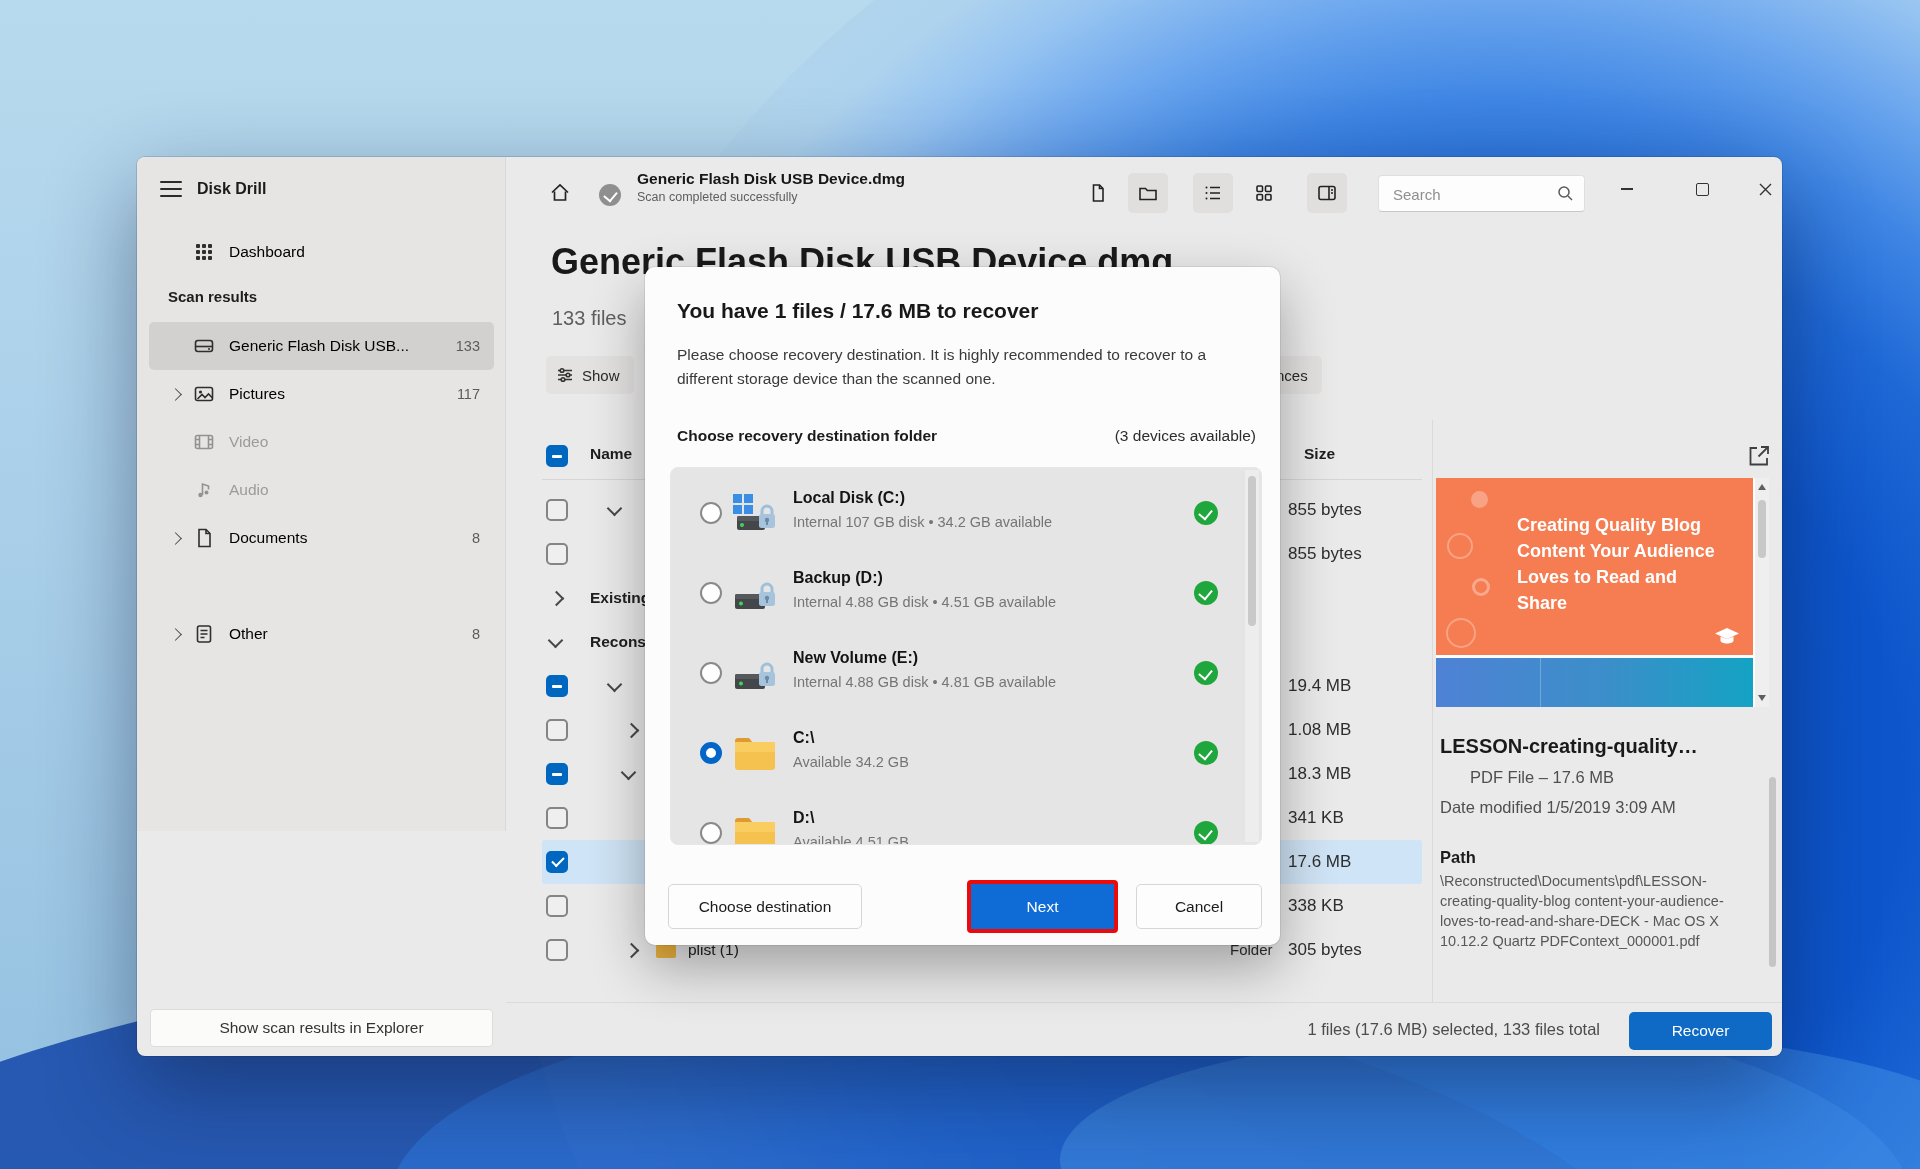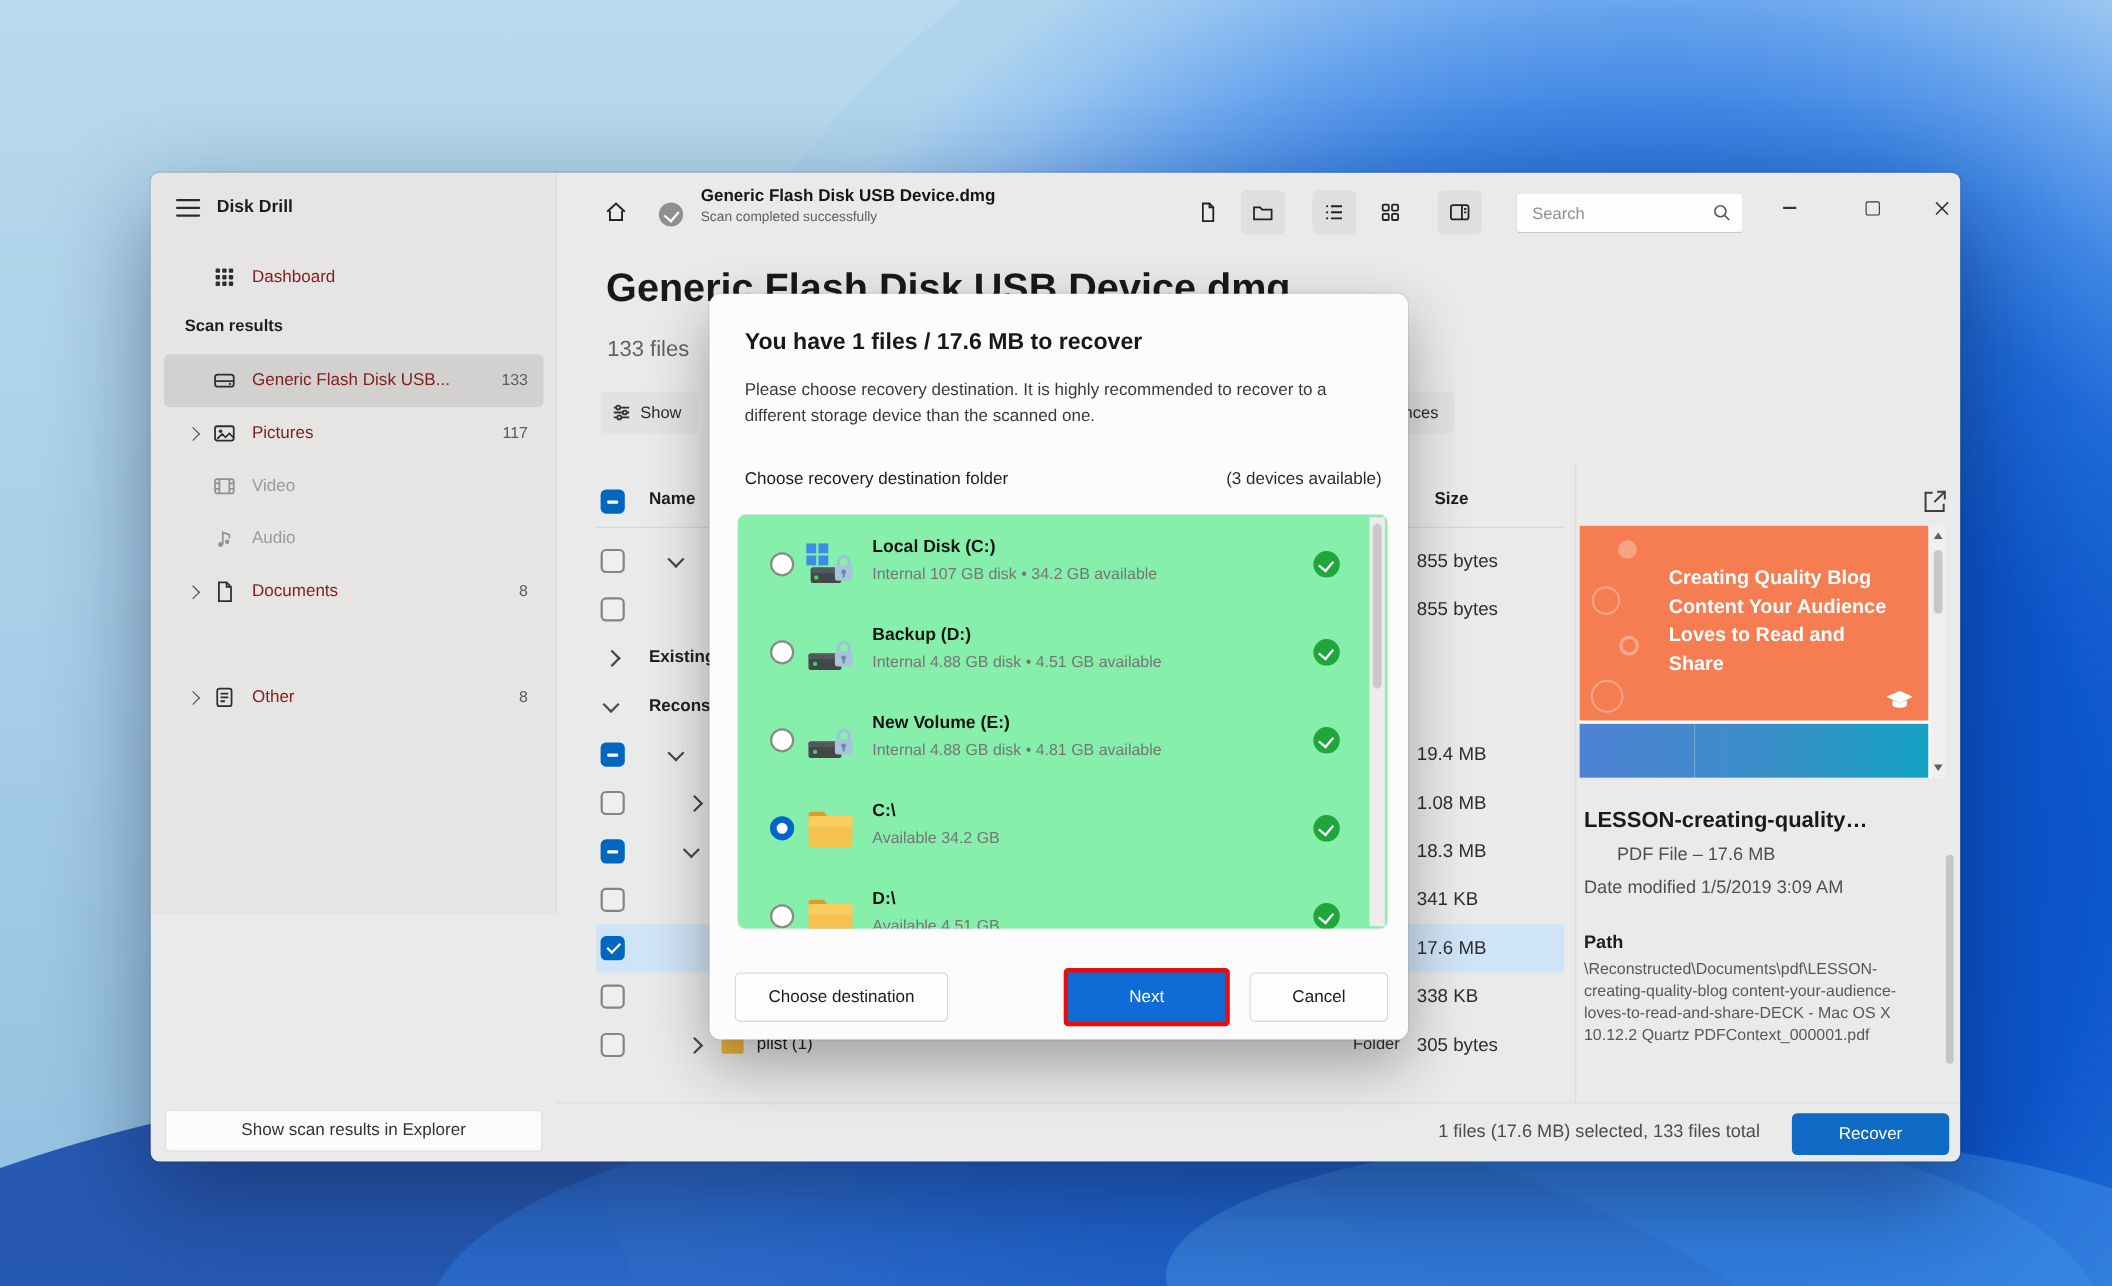--- a/index.html
+++ b/index.html
@@ -17,21 +17,21 @@
     border-right:1px solid rgba(0,0,0,.05);box-sizing:border-box;}
   .hamb{position:absolute;left:23px;top:24px;width:22px;height:18px;cursor:pointer;}
   .hamb i{position:absolute;left:0;width:22px;height:2px;background:#2b2b2b;border-radius:1px;}
   .hamb i:nth-child(1){top:0}.hamb i:nth-child(2){top:7px}.hamb i:nth-child(3){top:14px}
   .sb-title{position:absolute;left:60px;top:23px;font-size:16px;font-weight:700;color:#1c1c1c;}
   .sbrow{position:absolute;left:12px;width:345px;height:48px;border-radius:5px;cursor:pointer;}
   .sbrow.selected{background:#d3d1d0;}
   .sb-chev{position:absolute;left:22px;top:20px;width:8px;height:8px;
     border-right:1.8px solid #4f4f4f;border-bottom:1.8px solid #4f4f4f;transform:rotate(-45deg);}
   .sb-ico{position:absolute;left:44px;top:13px;width:22px;height:22px;}
-  .sb-label{position:absolute;left:80px;top:0;line-height:48px;font-size:15.5px;color:#7f1d1d;}
+  .sb-label{position:absolute;left:80px;top:0;line-height:48px;font-size:15.5px;color:#000000;}
   .sb-badge{position:absolute;right:14px;top:0;line-height:48px;font-size:14.5px;color:#5c5c5c;}
   .sbrow.disabled .sb-label{color:#9b9b9b;}
   .sbrow.disabled .sb-ico{opacity:.45;}
   .sb-section{position:absolute;left:31px;top:131px;font-size:15px;font-weight:700;color:#1d1d1d;}
   .sb-footer{position:absolute;left:13px;top:852px;width:343px;height:38px;background:#fbfbfa;
     border:1px solid #dedddc;border-radius:4px;font-size:15.5px;color:#333;
     display:flex;align-items:center;justify-content:center;cursor:pointer;box-sizing:border-box;}
 
   
   .main{position:absolute;left:369px;top:0;width:1276px;height:899px;}
@@ -114,23 +114,23 @@
   .bbar{position:absolute;left:0;top:845px;width:1276px;height:54px;border-top:1px solid #dcdbda;}
   .status{position:absolute;right:182px;top:0;line-height:53px;font-size:16.5px;color:#4c4c4c;}
   .recover{position:absolute;left:1123px;top:9px;width:143px;height:38px;background:#0e6ac4;color:#fff;
     font-size:15.5px;border:none;border-radius:5px;display:flex;align-items:center;justify-content:center;cursor:pointer;}
 
   
   .dialog{position:absolute;left:508px;top:110px;width:635px;height:678px;background:#fcfcfc;
     border-radius:10px;box-shadow:0 22px 55px rgba(0,0,0,.32),0 0 0 1px rgba(0,0,0,.07);z-index:40;}
   .dg-title{position:absolute;left:32px;top:32px;font-size:21px;font-weight:700;color:#181818;}
   .dg-body{position:absolute;left:32px;top:76px;width:558px;font-size:15.5px;color:#3a3a3a;line-height:24px;}
-  .dg-sec{position:absolute;left:32px;top:160px;font-size:15.5px;font-weight:400;color:#1b1b1b;}
+  .dg-sec{position:absolute;left:32px;top:160px;font-size:15.5px;font-weight:700;color:#1b1b1b;}
   .dg-avail{position:absolute;right:24px;top:160px;font-size:15.5px;color:#2d2d2d;}
-  .dg-card{position:absolute;left:25px;top:200px;width:592px;height:378px;background:#86efac;
+  .dg-card{position:absolute;left:25px;top:200px;width:592px;height:378px;background:#e5e5e5;
     border:1px solid #e7e7e7;border-radius:8px;box-sizing:border-box;overflow:hidden;}
   .dg-scroll{position:absolute;right:2px;top:2px;width:14px;height:372px;background:#eeeded;}
   .dg-scroll .thumb{position:absolute;left:3px;top:6px;width:8px;height:150px;background:#c9c9c9;border-radius:4px;}
   .ditem{position:absolute;left:0;width:576px;height:80px;cursor:pointer;}
   .radio{position:absolute;left:29px;top:29px;width:22px;height:22px;border-radius:50%;
     border:2px solid #8a8a8a;box-sizing:border-box;background:#fff;}
   .radio.sel{border:6px solid #0166c8;}
   .dicon{position:absolute;left:60px;top:20px;width:48px;height:42px;}
   .dname{position:absolute;left:122px;top:16px;font-size:16px;font-weight:700;color:#141414;}
   .ddet{position:absolute;left:122px;top:41px;font-size:14.5px;color:#757575;}

